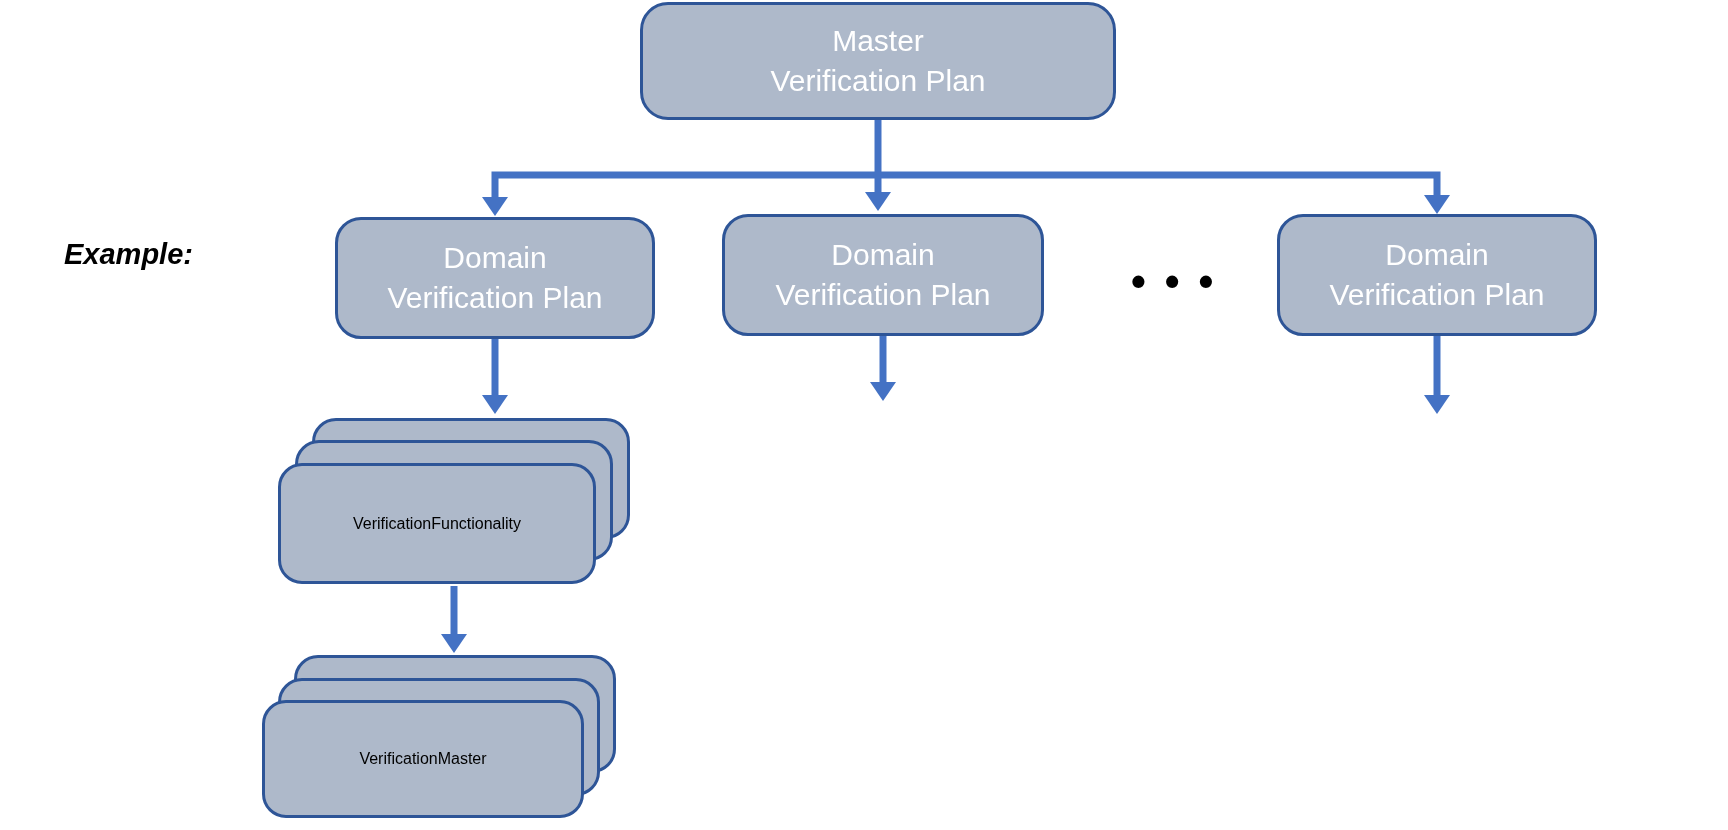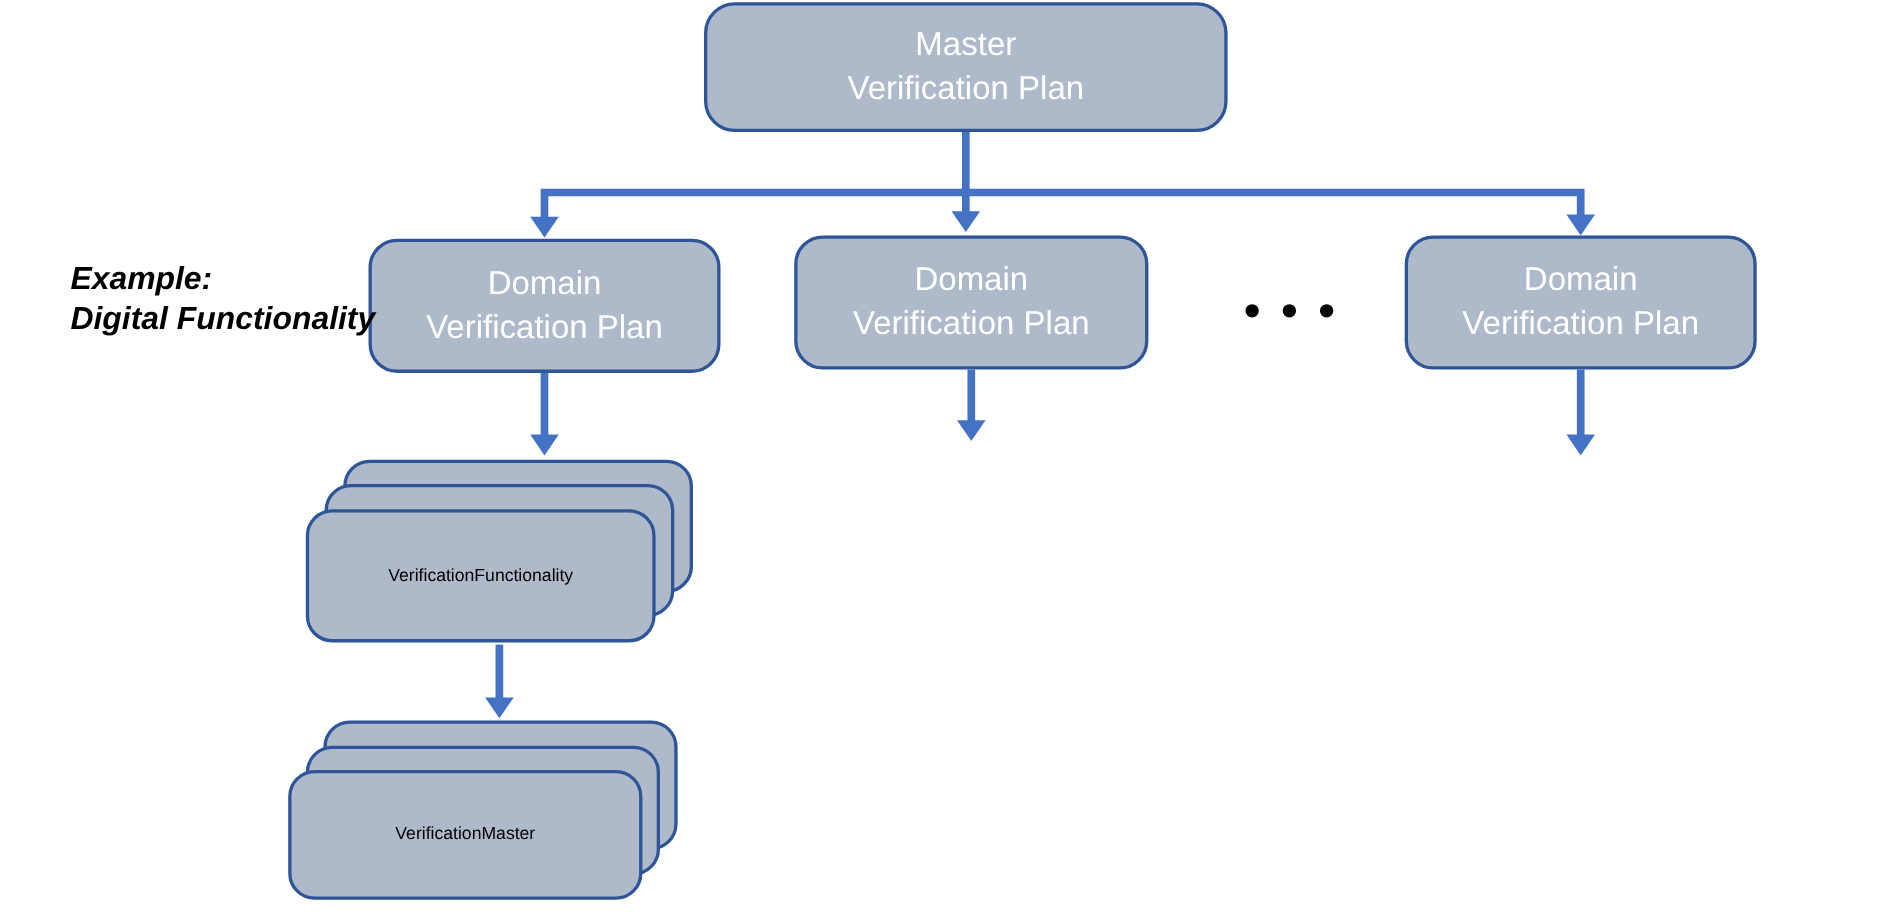--- a/index.html
+++ b/index.html
@@ -169,16 +169,15 @@
     <div class="layer" style="left:16px; top:23px; width:322px; height:118px;"></div>
     <div class="layer" style="left:0; top:45px; width:322px; height:118px;">
       <div class="node-line">Verification</div>
       <div class="node-line">Master</div>
     </div>
   </div>
 
 
   <div class="note note-example" style="left:22px; top:236px;margin-left:42px;">
     <div class="note-line">Example:</div>
-    <div class="note-line">Digital Functionality</div>
   </div>
 
 </div>
 
 </body></html>

